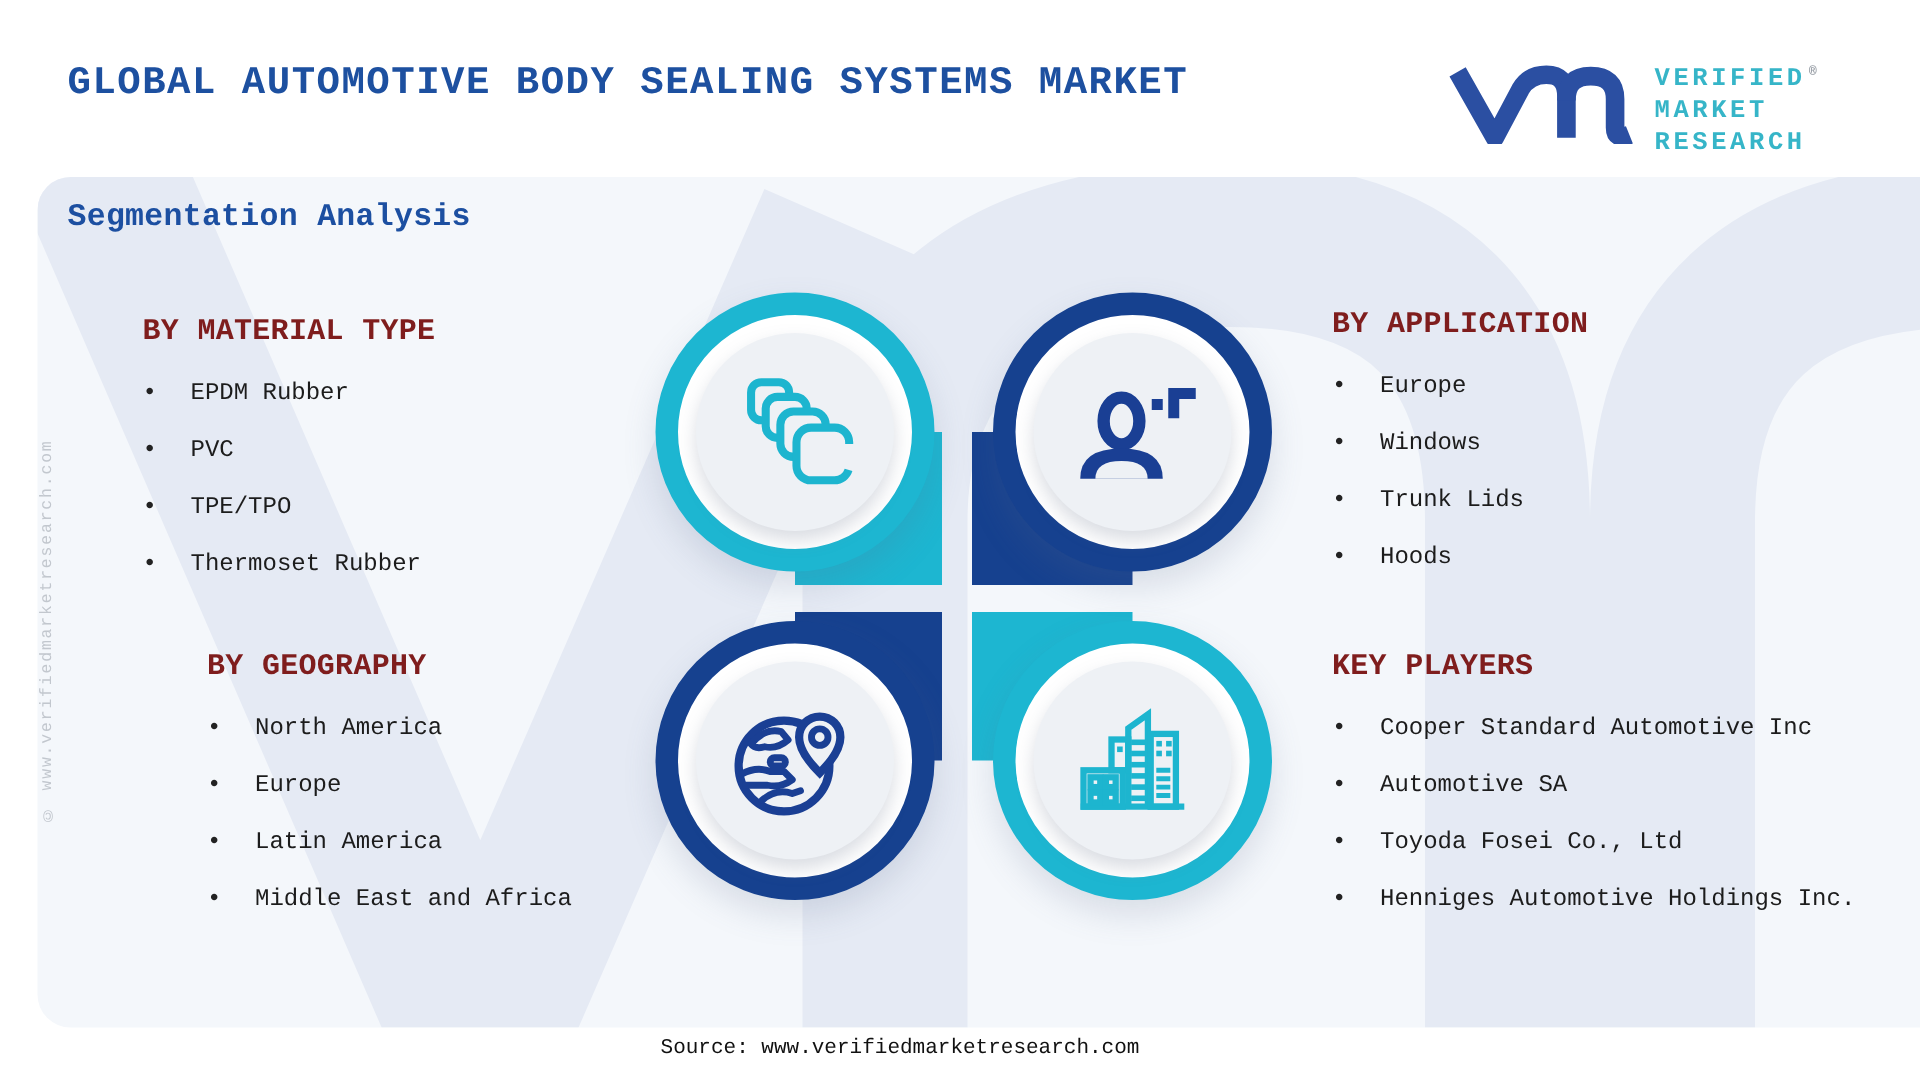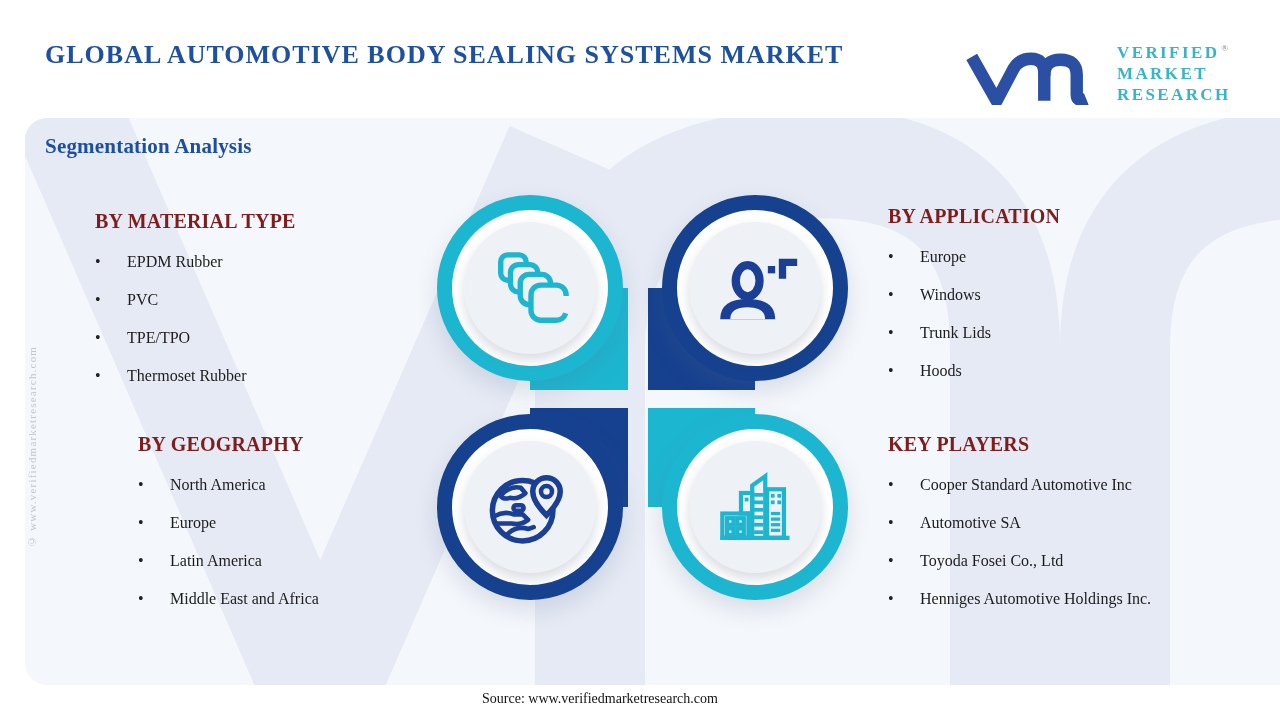--- a/index.html
+++ b/index.html
@@ -1,26 +1,26 @@
 <!DOCTYPE html>
 <html><head>
 <meta charset="utf-8">
 <style>
   html,body { margin:0; padding:0; background:#ffffff; }
   .stage {
     position:relative; width:1280px; height:716px; background:#ffffff;
-    font-family:Liberation Serif, serif; overflow:hidden;
+    font-family:Liberation Mono, monospace; overflow:hidden;
   }
   
   .title {
     position:absolute; left:45px; top:40px;
     font-size:26px; font-weight:bold; color:#1d50a0; letter-spacing:1px;
     white-space:nowrap;
   }
-  .logo { position:absolute; left:966px; top:38px; display:flex; align-items:flex-end; gap:25px; }
+  .logo { position:absolute; left:966px; top:38px; display:flex; align-items:flex-start; gap:11px; }
   .logo-mark svg { display:block; }
   .logo-text { color:#36b5c8; font-weight:bold; font-size:17px; line-height:21px; letter-spacing:2.4px; }
   .logo-text .reg { color:#9aa0a8; font-size:9px; letter-spacing:0; vertical-align:super; margin-left:2px; }
   
   .panel {
     position:absolute; left:25px; top:118px; width:1255px; height:567px;
     background:#f4f7fb; border-radius:22px 0 0 22px; overflow:hidden;
   }
   .watermark { position:absolute; left:0; top:0; }
   .copyright {

